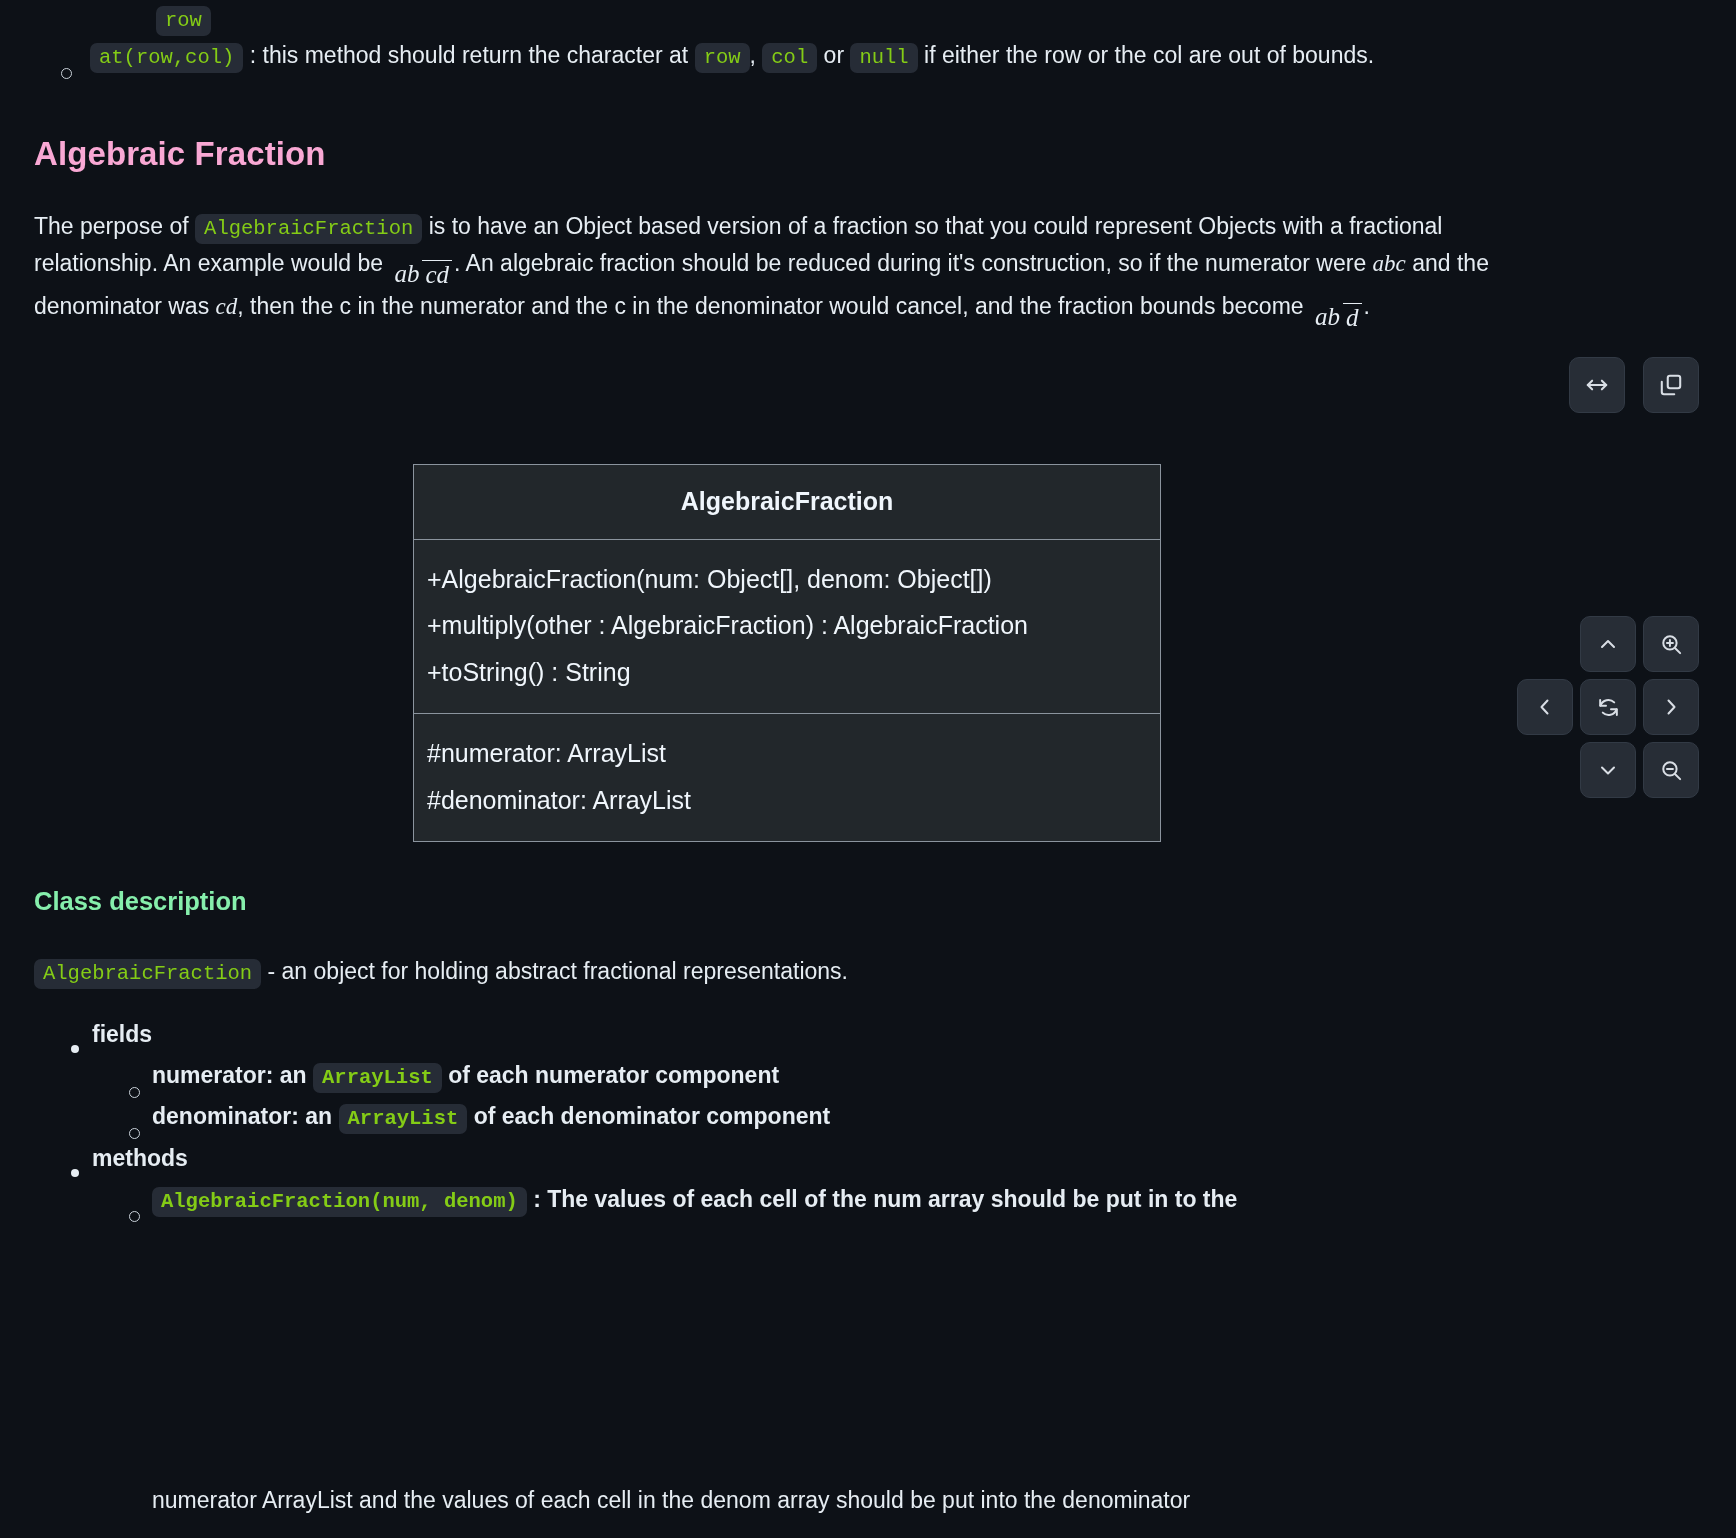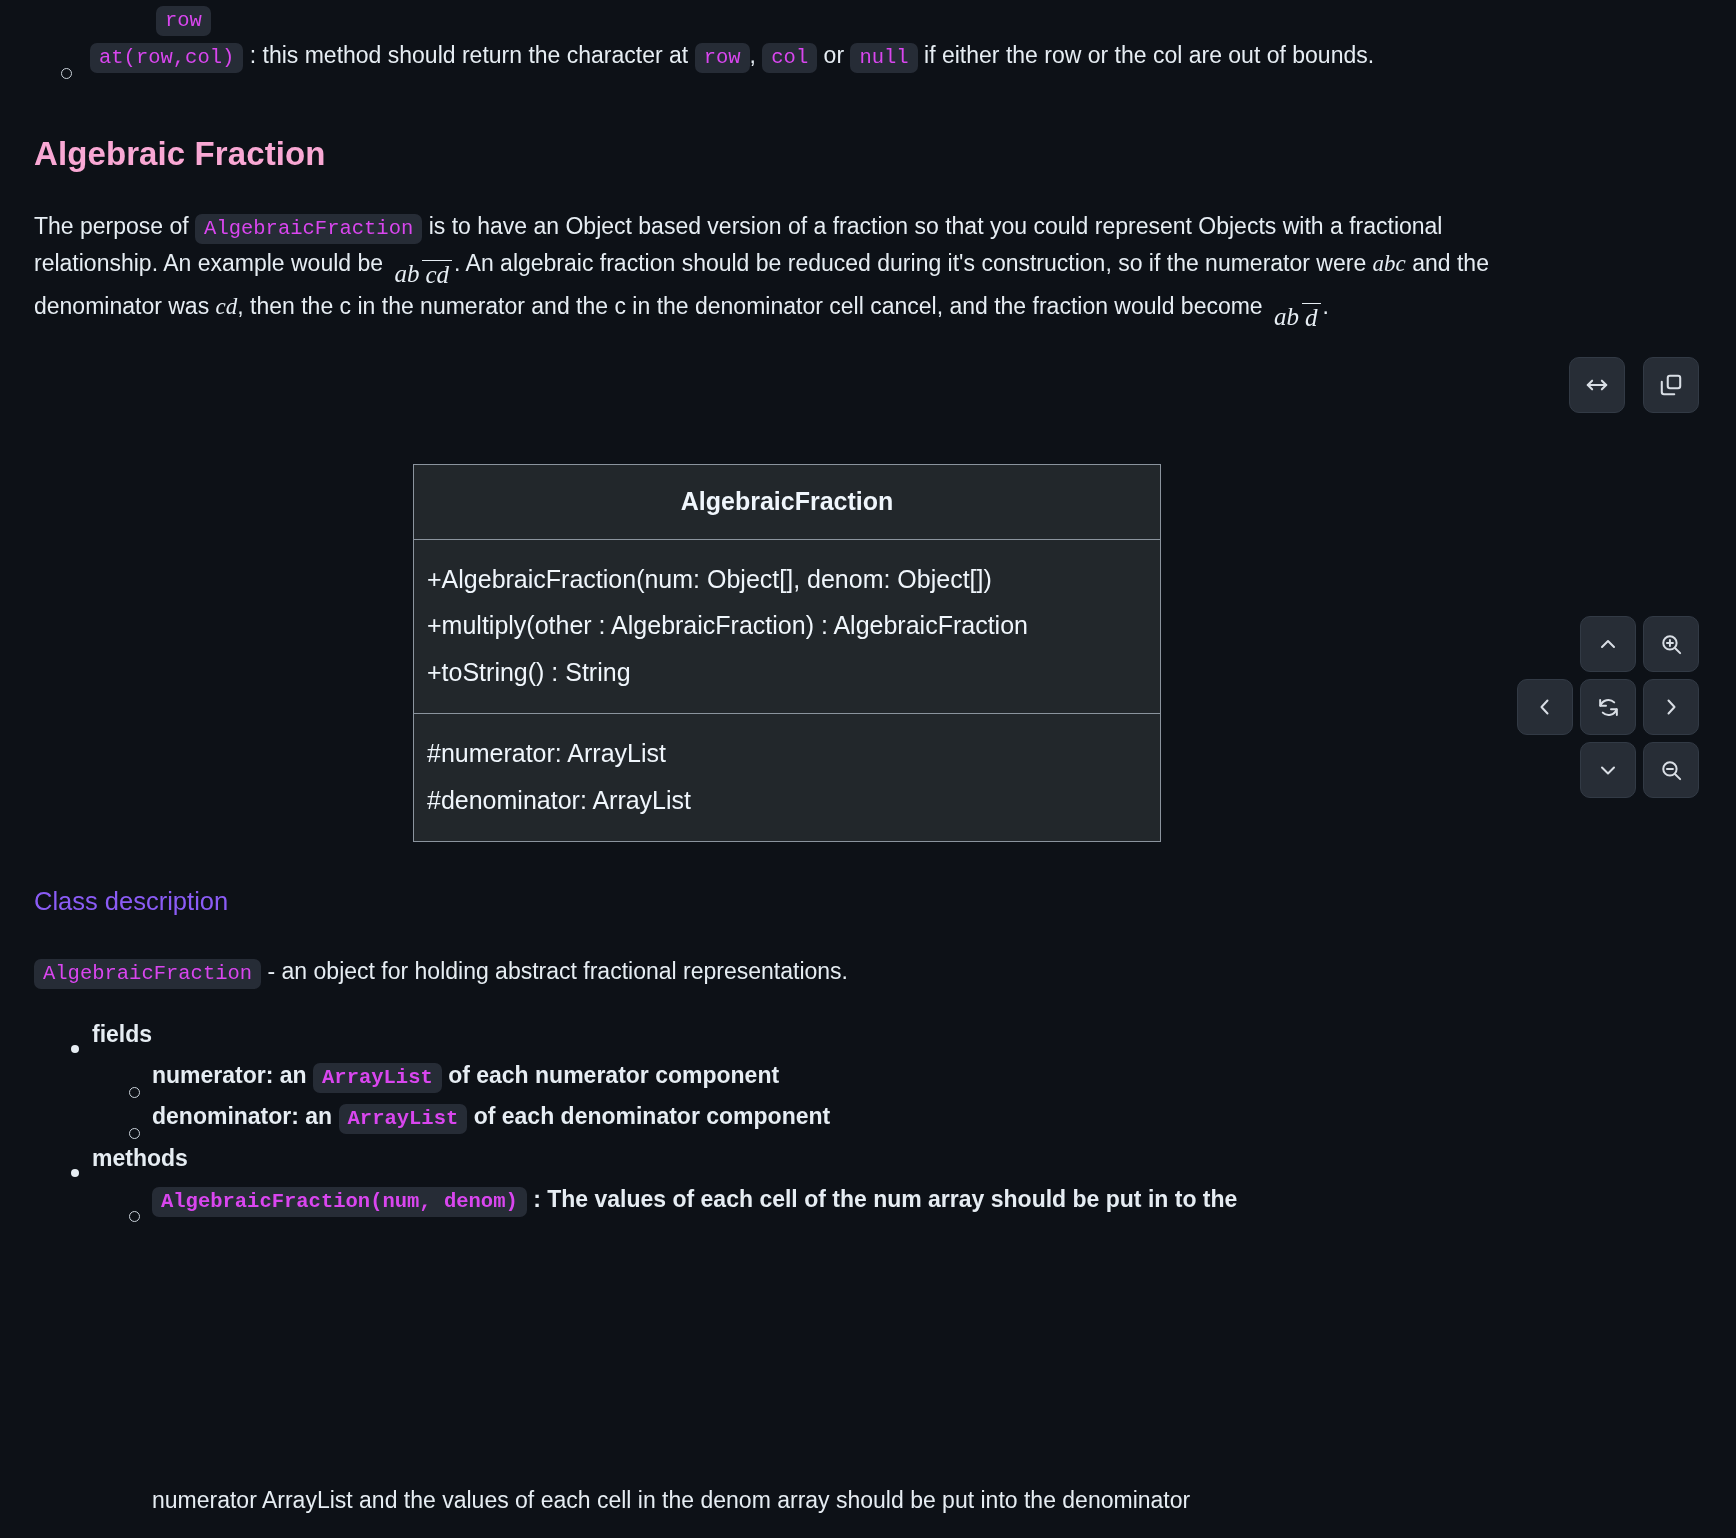--- a/index.html
+++ b/index.html
@@ -22,21 +22,21 @@
     padding: 0 34px;
     overflow: hidden;
   }
 
   code, .code {
     font-family: "Liberation Mono", monospace;
     background: #262c36;
     border-radius: 7px;
     padding: 3px 9px 4px;
     font-size: 20.5px;
-    color: #d946ef;
+    color: #84cc16;
     white-space: pre;
   }
   ul.lvl2 {
     list-style: none; margin: 0; padding: 0;
   }
   li.sub {
     position: relative;
     padding-left: 56px;
     margin: 0;
   }
@@ -142,23 +142,23 @@
   .pad .c-zin   { grid-column: 3; grid-row: 1; }
   .pad .c-left  { grid-column: 1; grid-row: 2; }
   .pad .c-reset { grid-column: 2; grid-row: 2; }
   .pad .c-right { grid-column: 3; grid-row: 2; }
   .pad .c-down  { grid-column: 2; grid-row: 3; }
   .pad .c-zout  { grid-column: 3; grid-row: 3; }
 
   
   h3.sub-head {
     font-size: 25.5px;
-    font-weight: normal;
+    font-weight: bold;
     margin: 38px 0 30px 0;
-    color: #8b5cf6;
+    color: #86efac;
   }
   p.desc { margin: 0 0 26px 0; }
 
   ul.outline { list-style: none; margin: 0; padding: 0; font-weight: bold; }
   li.b1 {
     position: relative;
     padding-left: 58px;
     margin-bottom: 4px;
   }
   li.b1::before {
@@ -204,21 +204,21 @@
     <li class="sub">
       <code class="code">at(row,col)</code><span> : this method should return the character at </span><code class="code">row</code><span>, </span><code class="code">col</code><span> or </span><code class="code">null</code><span> if either the row or the col are out of bounds.</span>
     </li>
   </ul>
 
   <h2 class="section">Algebraic Fraction</h2>
 
   <p class="para"><span>The perpose of </span><code class="code">AlgebraicFraction</code><span> is to have an Object based version of a fraction so that you could represent Objects with a fractional relationship. An example would be </span><span class="frac">
         <span class="num">ab</span>
         <span class="den">cd</span>
-      </span><span>. An algebraic fraction should be reduced during it's construction, so if the numerator were </span><span class="mi">abc</span><span> and the denominator was </span><span class="mi">cd</span><span>, then the c in the numerator and the c in the denominator cell cancel, and the fraction would become </span><span class="frac">
+      </span><span>. An algebraic fraction should be reduced during it's construction, so if the numerator were </span><span class="mi">abc</span><span> and the denominator was </span><span class="mi">cd</span><span>, then the c in the numerator and the c in the denominator would cancel, and the fraction bounds become </span><span class="frac">
         <span class="num">ab</span>
         <span class="den">d</span>
       </span><span>.</span></p>
 
   <div class="diagram-area">
 
     <div class="tools-top">
       <button class="btn" title="Toggle full screen">
         <span>
           <svg width="26" height="26" viewBox="0 0 24 24" fill="none" stroke="currentColor" stroke-width="1.9" stroke-linecap="round" stroke-linejoin="round">

